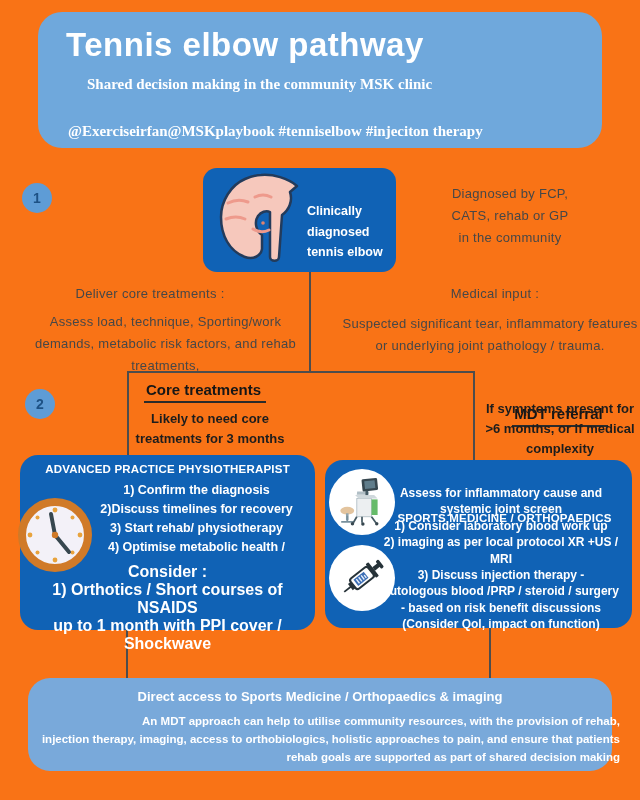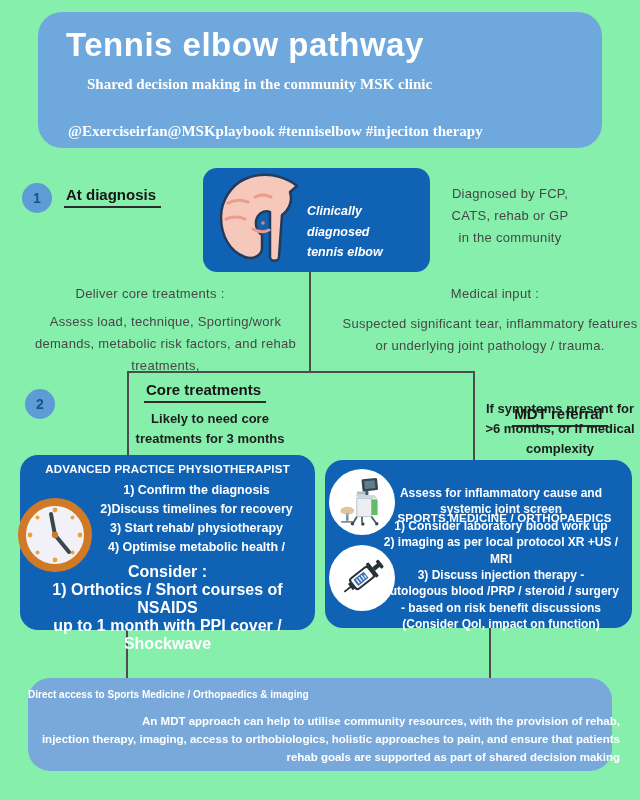--- a/index.html
+++ b/index.html
@@ -1,18 +1,18 @@
 <!DOCTYPE html>
 <html><head>
 <meta charset="utf-8">
 <style>
   * { margin:0; padding:0; box-sizing:border-box; }
   html,body { background:#ffffff; }
   body { font-family:"Liberation Sans","DejaVu Sans",sans-serif; }
-  .canvas { position:relative; width:640px; height:800px; background:#86efac; overflow:hidden; }
+  .canvas { position:relative; width:640px; height:800px; background:#f97316; overflow:hidden; }
 
   .pre { white-space:pre-line; }
 
   
   .header { position:absolute; left:38px; top:12px; width:564px; height:136px;
             background:#6FA8DC; border-radius:24px; }
   .header-title { position:absolute; left:28px; top:14px; color:#fff;
                   font-size:33px; font-weight:800; letter-spacing:.5px; }
   .header-sub { position:absolute; left:30px; top:64px; color:#fff;
                 font-family:"Liberation Serif","DejaVu Serif",serif;
@@ -27,22 +27,22 @@
                  display:flex; align-items:center; justify-content:center; }
   .step1 { left:22px; top:183px; }
   .step2 { left:25px; top:389px; }
 
   .section-label { position:absolute; font-weight:800; color:#161616; font-size:15px; }
   .underlined { display:inline-block; border-bottom:2.5px solid #2b2b2b; padding:0 5px 3px 2px; }
 
   .at-diagnosis { left:64px; top:186px; }
 
   
-  .torso-box { position:absolute; left:203px; top:168px; width:227px; height:104px;
-               background:#1062B5; border-radius:14px;font-style:italic; }
+  .torso-box { position:absolute; left:203px; top:168px; width:193px; height:104px;
+               background:#1062B5; border-radius:14px; }
   .torso-svg { position:absolute; left:8px; top:5px; }
   .torso-label { position:absolute; left:104px; top:33px; width:118px; color:#fff;
                  font-weight:700; font-size:12.5px; line-height:1.65; }
 
   .body-text { position:absolute; color:#474747; font-size:13px; line-height:1.7;
                letter-spacing:.3px; text-align:center; }
   .note-diagnosed { left:420px; top:183px; width:180px; }
   .deliver-title  { left:40px;  top:283px; width:220px; }
   .deliver-body   { left:8px;  top:311px; width:315px; }
   .medical-title  { left:395px; top:283px; width:200px; }
@@ -76,40 +76,37 @@
   
   .icon-circle { position:absolute; width:66px; height:66px; border-radius:50%;
                  background:#fff; display:flex; align-items:center; justify-content:center; }
   .ultrasound-circle { left:329px; top:469px; }
   .syringe-circle    { left:329px; top:545px; }
   .clock-wrap { position:absolute; left:17px; top:497px; width:76px; height:76px; }
 
   
   .footer-box { position:absolute; left:28px; top:678px; width:584px; height:93px;
                 background:#79A9DA; border-radius:22px; }
-  .footer-title { position:absolute; top:11px; left:0; width:100%; 
-                  color:#fff; font-weight:800; font-size:10px; }
+  .footer-title { position:absolute; top:11px; left:0; width:100%; text-align:center;
+                  color:#fff; font-weight:800; font-size:13px; }
   .footer-body { position:absolute; top:34px; left:-8px; width:600px; text-align:right;
                  color:#fff; font-weight:700; font-size:11.5px; line-height:18px; }
 </style>
 </head>
 <body>
 
 <div class="canvas">
 
   <div class="header">
     <div class="header-title">Tennis elbow pathway</div>
     <div class="header-sub">Shared decision making in the community MSK clinic</div>
     <div class="header-handle">@Exerciseirfan@MSKplaybook #tenniselbow #injeciton therapy</div>
   </div>
 
   <div class="step-circle step1">1</div>
-  <div class="section-label at-diagnosis">
-    <span class="underlined">At diagnosis</span>
-  </div>
 
   <div class="torso-box">
     <svg class="torso-svg" width="98" height="94" viewBox="0 0 98 94">
       <path d="M34 6 C20 12 10 28 10 44 C10 62 18 78 34 84 C42 87 50 83 51 76 L51 62 C45 58 43 49 47 43 C50 39 55 37 59 39 L59 84 C59 89 68 89 68 84 L71 42 C78 37 82 28 79 19 L86 13 C77 5 62 1 50 2 C44 2 39 4 34 6 Z" fill="#F6C8BC" stroke="#233B5B" stroke-width="2.5" stroke-linejoin="round"></path>
       <path d="M17 30 Q27 25 37 29" stroke="#EE9A8C" stroke-width="3" fill="none" stroke-linecap="round"></path>
       <path d="M15 46 Q25 42 34 46" stroke="#EE9A8C" stroke-width="3" fill="none" stroke-linecap="round"></path>
       <path d="M44 24 Q52 20 60 24" stroke="#EE9A8C" stroke-width="3" fill="none" stroke-linecap="round"></path>
       <path d="M42 56 Q50 61 58 57" stroke="#EE9A8C" stroke-width="3" fill="none" stroke-linecap="round"></path>
       <circle cx="52" cy="50" r="1.8" fill="#E0836F"></circle>
     </svg>

